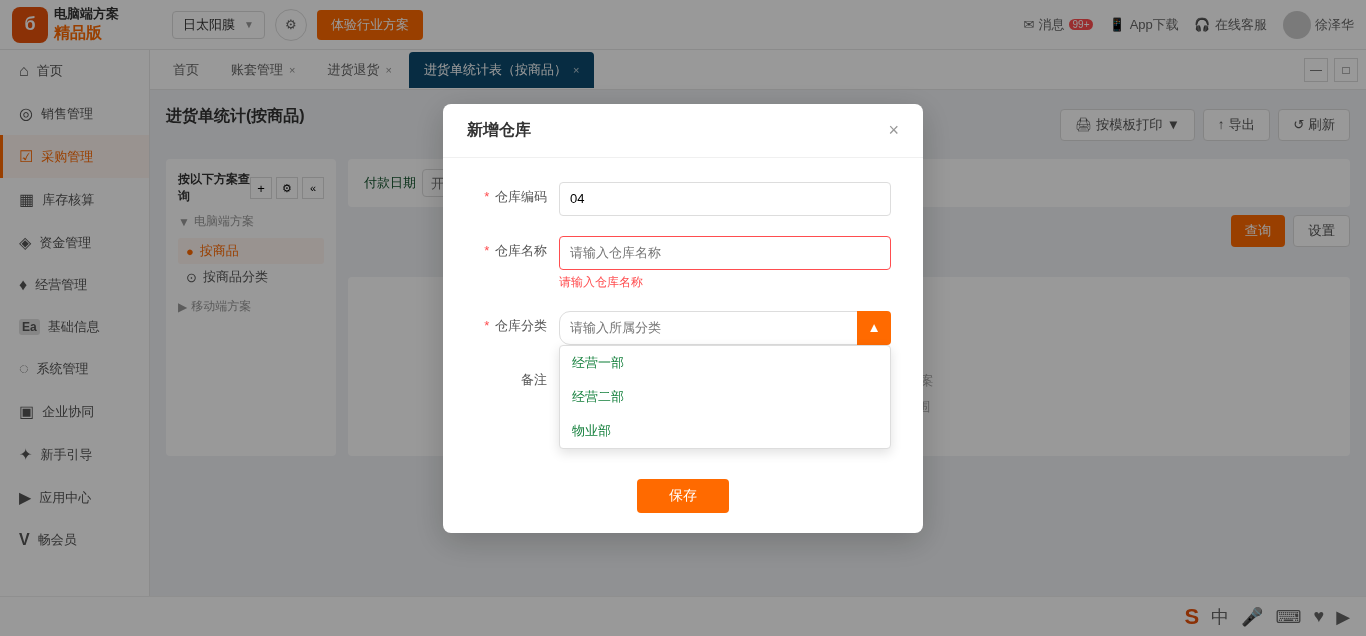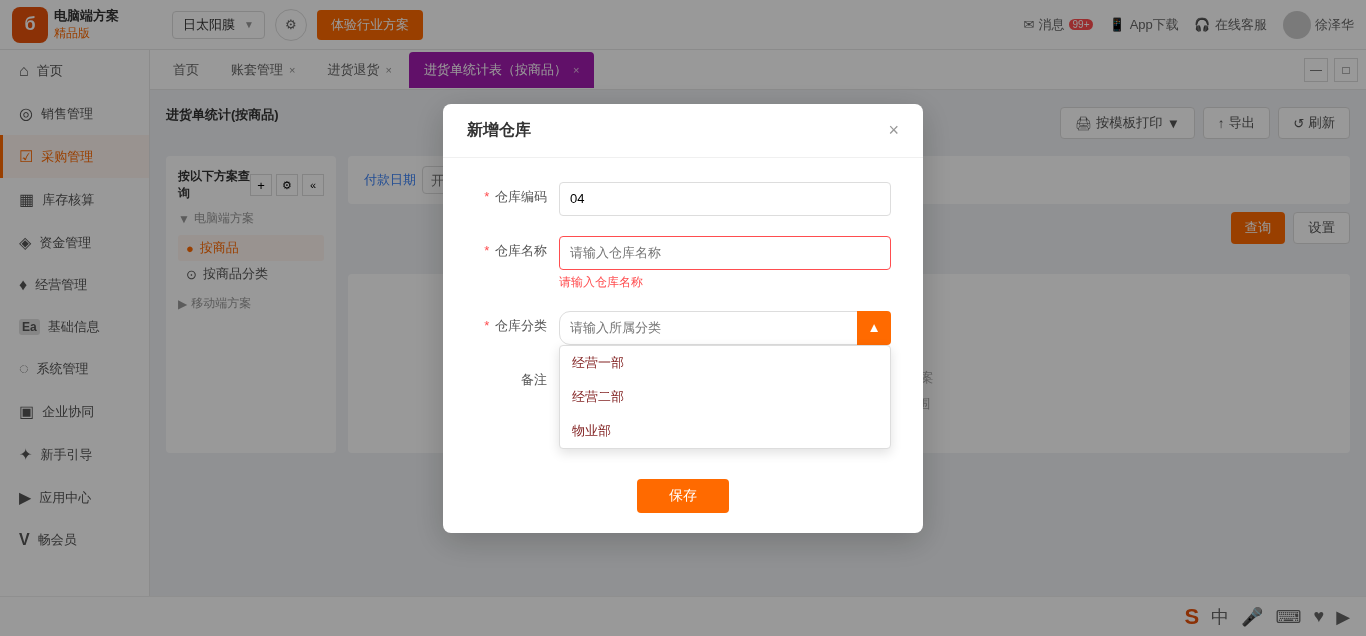--- a/index.html
+++ b/index.html
@@ -23,21 +23,21 @@
     }
     .logo-icon {
       width: 36px; height: 36px;
       background: #e8520a;
       border-radius: 8px;
       display: flex; align-items: center; justify-content: center;
       color: #fff; font-size: 18px; font-weight: bold;
     }
     .logo-text { display: flex; flex-direction: column; }
     .logo-text .main { color: #333; font-size: 13px; font-weight: bold; }
-    .logo-text .sub { color: #ff6a00; font-size: 12px; }
+    .logo-text .sub { color: #ff6a00; font-size: 16px; font-weight: bold; }
     .store-selector {
       display: flex; align-items: center; gap: 9px;
       padding: 4px 10px; border: 1px solid #ddd; border-radius: 4px;
       background: #fff; cursor: pointer; color: #333;
     }
     .store-selector .arrow { color: #999; font-size: 10px; }
     .header-center { flex: 1; display: flex; align-items: center; gap: 10px; }
     .gear-btn {
       width: 32px; height: 32px; border-radius: 50%; border: 1px solid #ddd;
       display: flex; align-items: center; justify-content: center;
@@ -81,37 +81,37 @@
     .tab-bar {
       height: 40px; background: #fff; display: flex; align-items: center;
       border-bottom: 1px solid #e8e8e8; padding: 0 8px; gap: 2px;
     }
     .tab {
       height: 36px; padding: 0 14px; display: flex; align-items: center; gap: 6px;
       cursor: pointer; color: #666; border-radius: 4px 4px 0 0;
       border: 1px solid transparent; border-bottom: none;
       font-size: 13px;
     }
-    .tab.active { background: #a21caf; color: #fff; }
+    .tab.active { background: #0c4a6e; color: #fff; }
     .tab .close-tab { font-size: 11px; opacity: 0.7; }
     .tab-actions { margin-left: auto; display: flex; gap: 6px; }
     .tab-action-btn { width: 24px; height: 24px; border: 1px solid #ddd; background: #fff; cursor: pointer; display: flex; align-items: center; justify-content: center; font-size: 12px; color: #666; }
 
     
     .page-content { flex: 1; padding: 16px; background: #f0f2f5; overflow: auto; position: relative; }
-    .page-title { font-size: 13px; color: #333; font-weight: bold; margin-bottom: 16px; }
+    .page-title { font-size: 16px; color: #333; font-weight: bold; margin-bottom: 16px; }
     .toolbar-right { margin-left: auto; display: flex; gap: 8px; }
     .btn-primary { padding: 6px 14px; background: #ff6a00; color: #fff; border: none; border-radius: 4px; cursor: pointer; }
     .btn-default { padding: 6px 14px; background: #fff; color: #555; border: 1px solid #ddd; border-radius: 4px; cursor: pointer; display: flex; align-items: center; gap: 4px; }
     .query-section-title { font-size: 12px; color: #999; margin-bottom: 8px; display: flex; align-items: center; gap: 4px; }
     .query-tree-item { padding: 4px 8px; cursor: pointer; display: flex; align-items: center; gap: 6px; color: #555; border-radius: 3px; }
     .query-tree-item.active { color: #ff6a00; background: #fff5f0; }
     .filter-row { display: flex; align-items: center; gap: 12px; flex-wrap: wrap; }
     .filter-item { display: flex; align-items: center; gap: 6px; }
-    .filter-label { color: #3b82f6; white-space: nowrap; }
+    .filter-label { color: #14532d; white-space: nowrap; }
     .filter-input { padding: 4px 8px; border: 1px solid #ddd; border-radius: 4px; height: 28px; }
     .filter-select { padding: 4px 8px; border: 1px solid #ddd; border-radius: 4px; height: 28px; min-width: 100px; }
 
     .data-table { background: #fff; border-radius: 4px; }
 
     
     .overlay {
       position: fixed; top: 0; left: 0; right: 0; bottom: 0;
       background: rgba(0,0,0,0.4); z-index: 100;
       display: flex; align-items: center; justify-content: center;
@@ -151,21 +151,21 @@
       position: absolute; right: 0; top: 0; bottom: 0;
       width: 34px; background: #ff6a00; border: none; border-radius: 0 4px 4px 0;
       cursor: pointer; display: flex; align-items: center; justify-content: center; color: #fff;
     }
     .dropdown-list {
       position: absolute; top: 34px; left: 0; right: 0;
       background: #fff; border: 1px solid #ddd; border-radius: 4px;
       box-shadow: 0 4px 12px rgba(0,0,0,0.12); z-index: 300;
     }
     .dropdown-item {
-      padding: 8px 12px; cursor: pointer; color: #7f1d1d;
+      padding: 8px 12px; cursor: pointer; color: #15803d;
     }
     .dropdown-item.selected { background: #fff5f0; color: #ff6a00; }
 
     .textarea-input {
       width: 100%; padding: 6px 10px; border: 1px solid #ddd; border-radius: 4px;
       min-height: 60px; font-size: 13px; outline: none; resize: none;
     }
     .modal-footer {
       display: flex; justify-content: center; gap: 12px; padding: 0 24px;
       margin-top: 7px;

